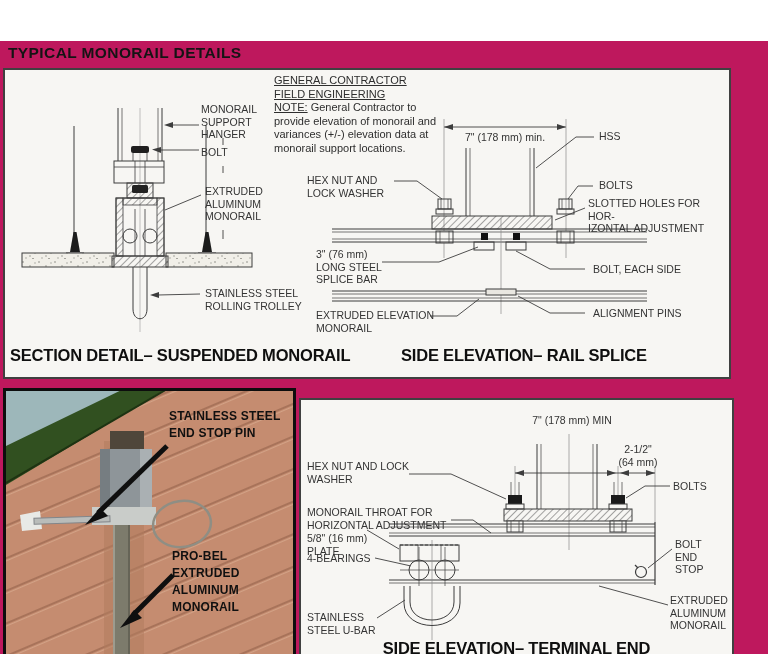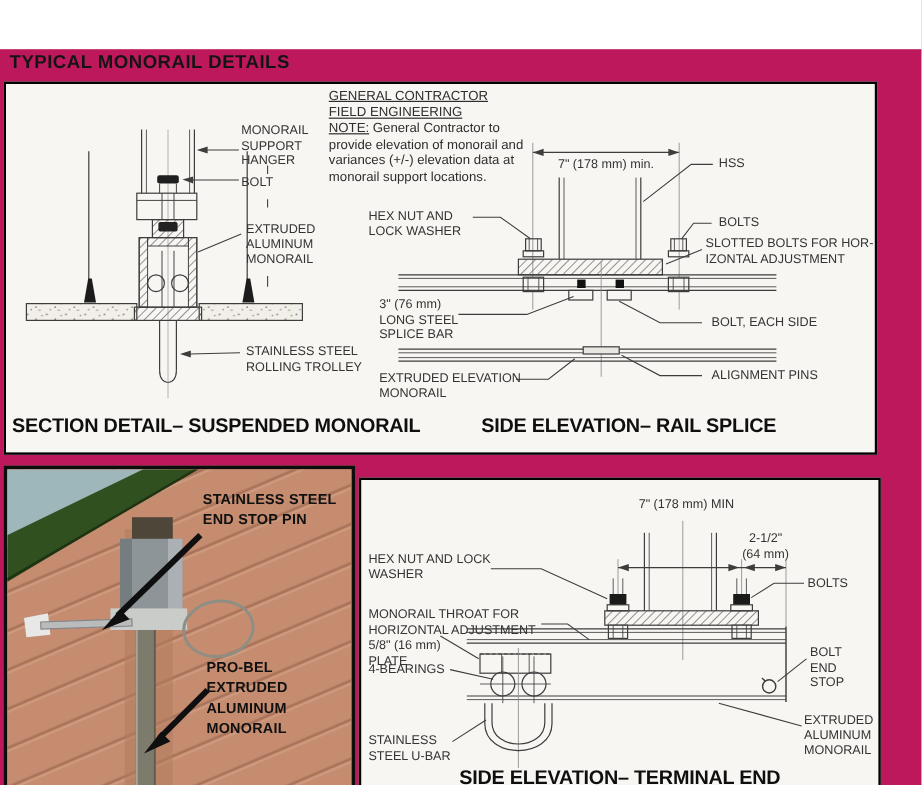--- a/index.html
+++ b/index.html
@@ -1,20 +1,20 @@
 <!DOCTYPE html>
 <html><head>
 <meta charset="utf-8">
 <style>
   html,body{margin:0;padding:0;background:#ffffff;}
   .page{position:relative;width:768px;height:654px;background:#be185d;overflow:hidden;
         font-family:"Liberation Sans",sans-serif;margin-top:41px;}
   .title{position:absolute;left:8px;top:3px;font-size:15.5px;font-weight:700;
          letter-spacing:.4px;color:#141414;}
-  .panel{position:absolute;background:#f7f6f3;border:2px solid #000000;box-sizing:border-box;}
+  .panel{position:absolute;background:#f7f6f3;border:2px solid #404040;box-sizing:border-box;}
   .top-panel{left:3px;top:27px;width:728px;height:311px;}
   .br-panel{left:299px;top:357px;width:435px;height:267px;}
   .photo{position:absolute;left:3px;top:347px;width:293px;height:280px;
          border:3px solid #0d0d0d;box-sizing:border-box;background:#c58c70;overflow:hidden;}
   .lbl{position:absolute;font-size:10.5px;line-height:12.5px;color:#343434;
        white-space:pre-line;}
   .dim{font-size:10.5px;color:#343434;text-align:center;white-space:pre-line;}
   .caption{position:absolute;font-size:16.5px;font-weight:700;color:#0f0f0f;
            letter-spacing:-0.2px;white-space:nowrap;}
   .note{position:absolute;left:269px;top:4px;width:168px;font-size:11px;
@@ -180,21 +180,21 @@
 ALUMINUM
 MONORAIL</div>
     <div class="lbl" style="left:200px;top:217px;">STAINLESS STEEL
 ROLLING TROLLEY</div>
 
     <div class="lbl dim" style="left:438px;top:61px;width:124px;">7" (178 mm) min.</div>
     <div class="lbl" style="left:302px;top:104px;">HEX NUT AND
 LOCK WASHER</div>
     <div class="lbl" style="left:594px;top:60px;">HSS</div>
     <div class="lbl" style="left:594px;top:109px;">BOLTS</div>
-    <div class="lbl" style="left:583px;top:127px;">SLOTTED BOLTS FOR HOR-
+    <div class="lbl" style="left:583px;top:127px;">SLOTTED HOLES FOR HOR-
 IZONTAL ADJUSTMENT</div>
     <div class="lbl" style="left:311px;top:178px;">3" (76 mm)
 LONG STEEL
 SPLICE BAR</div>
     <div class="lbl" style="left:588px;top:193px;">BOLT, EACH SIDE</div>
     <div class="lbl" style="left:311px;top:239px;">EXTRUDED ELEVATION
 MONORAIL</div>
     <div class="lbl" style="left:588px;top:237px;">ALIGNMENT PINS</div>
 
     <div class="caption" style="left:5px;top:276px;text-align:right;">SECTION DETAIL– SUSPENDED MONORAIL</div>

